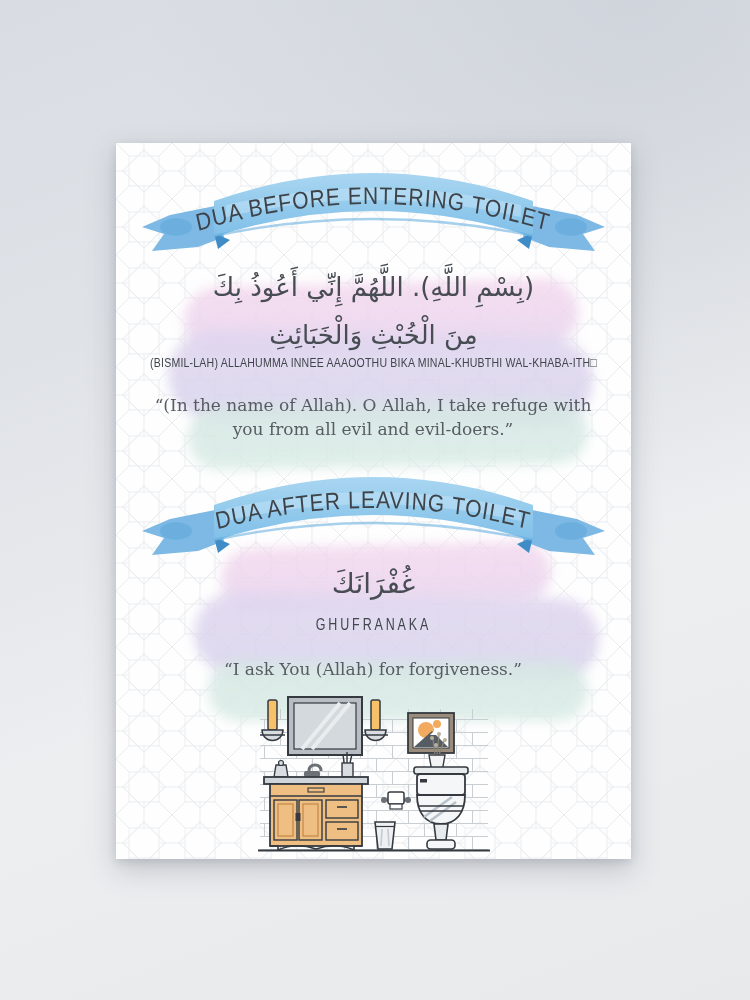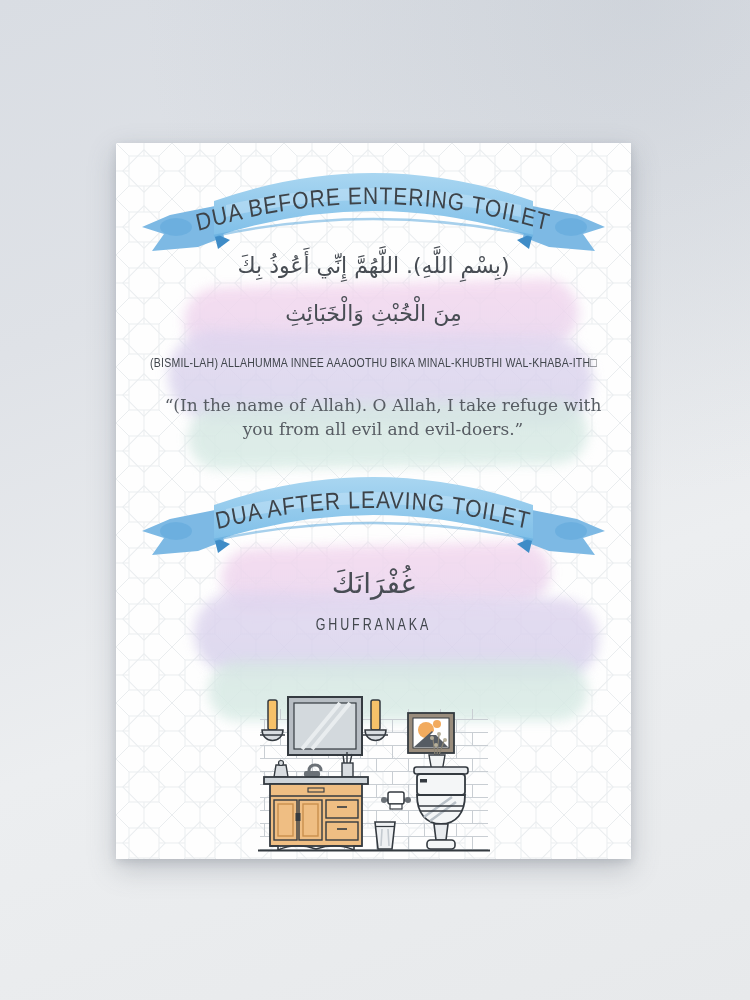--- a/index.html
+++ b/index.html
@@ -13,27 +13,27 @@
     box-shadow:0 10px 26px rgba(95,104,116,.30),0 3px 8px rgba(95,104,116,.18);z-index:1;}
   .pattern-bg{position:absolute;inset:0;z-index:0;}
   .wash{position:absolute;filter:blur(6px);opacity:.85;z-index:1;}
   .w-pink{background:linear-gradient(180deg,#f3d7ee 0%,#e9d6ee 100%);border-radius:48px;}
   .w-lav{background:linear-gradient(180deg,#e0d6ef 0%,#d7d3ec 100%);border-radius:54px;}
   .w-teal{background:linear-gradient(180deg,#d6e7e3 0%,#d9ece6 100%);border-radius:48px;}
   .banner{position:absolute;left:20px;width:475px;height:95px;z-index:3;}
   .banner text{font-family:"Liberation Sans",sans-serif;font-size:21px;letter-spacing:1px;fill:#3d4349;}
   .arabic{position:absolute;left:0;width:100%;text-align:center;direction:rtl;z-index:3;
     font-family:"DejaVu Sans",sans-serif;color:#484d54;}
-  .arabic-1{top:99px;font-size:22px;line-height:48px;}
+  .arabic-1{top:120px;font-size:26px;line-height:48px;}
   .arabic-2{top:419px;font-size:28px;line-height:44px;}
   .translit{position:absolute;left:0;width:100%;text-align:center;z-index:3;color:#41464c;
     text-transform:uppercase;transform:scale(.96,1.22);}
   .translit-1{top:213px;font-size:11px;letter-spacing:.2px;}
   .translit-2{top:474px;font-size:13px;letter-spacing:3px;}
-  .translation{position:absolute;left:32px;width:470px;text-align:center;z-index:3;
+  .translation{position:absolute;left:22px;width:470px;text-align:center;z-index:3;
     font-family:"DejaVu Serif",serif;color:#575c63;}
   .trans-1{top:250px;font-size:17px;line-height:24px;}
   .trans-2{top:516px;font-size:17px;}
   .illu{position:absolute;left:140px;top:550px;z-index:2;}
 </style>
 </head>
 <body>
 
 <div class="scene">
   <div class="poster">
@@ -105,20 +105,21 @@
       <path d="M 90,40 Q 237,6 385,40 L 385,52 Q 237,18 90,52 Z" fill="#c6e4f7" opacity=".5"></path>
       <path d="M 78,71 Q 237,37 397,71" fill="none" stroke="#5ea9dc" stroke-width="2.5" opacity=".55"></path>
       <path id="arcB" d="M 62,57.4 Q 237,10.4 412,57.4" fill="none"></path>
       <text transform="scale(1,1.15)">
         <textPath href="#arcB" startOffset="50%" text-anchor="middle">DUA AFTER LEAVING TOILET</textPath>
       </text>
     </svg>
 
     <div class="arabic arabic-2">غُفْرَانَكَ</div>
     <div class="translit translit-2">GHUFRANAKA</div>
+    <div class="translation trans-2">“I ask You (Allah) for forgiveness.”</div>
 
     <svg class="illu" width="236" height="164" viewBox="0 0 236 164">
       <defs>
         <pattern id="bricks" width="32" height="26" patternUnits="userSpaceOnUse">
           <path d="M0 .5 H32 M0 13.5 H32 M8.5 0 V13 M24.5 13 V26" stroke="#c9ced3" stroke-width="1" fill="none"></path>
         </pattern>
       </defs>
 
       <rect x="4" y="16" width="228" height="141" fill="url(#bricks)"></rect>
 

